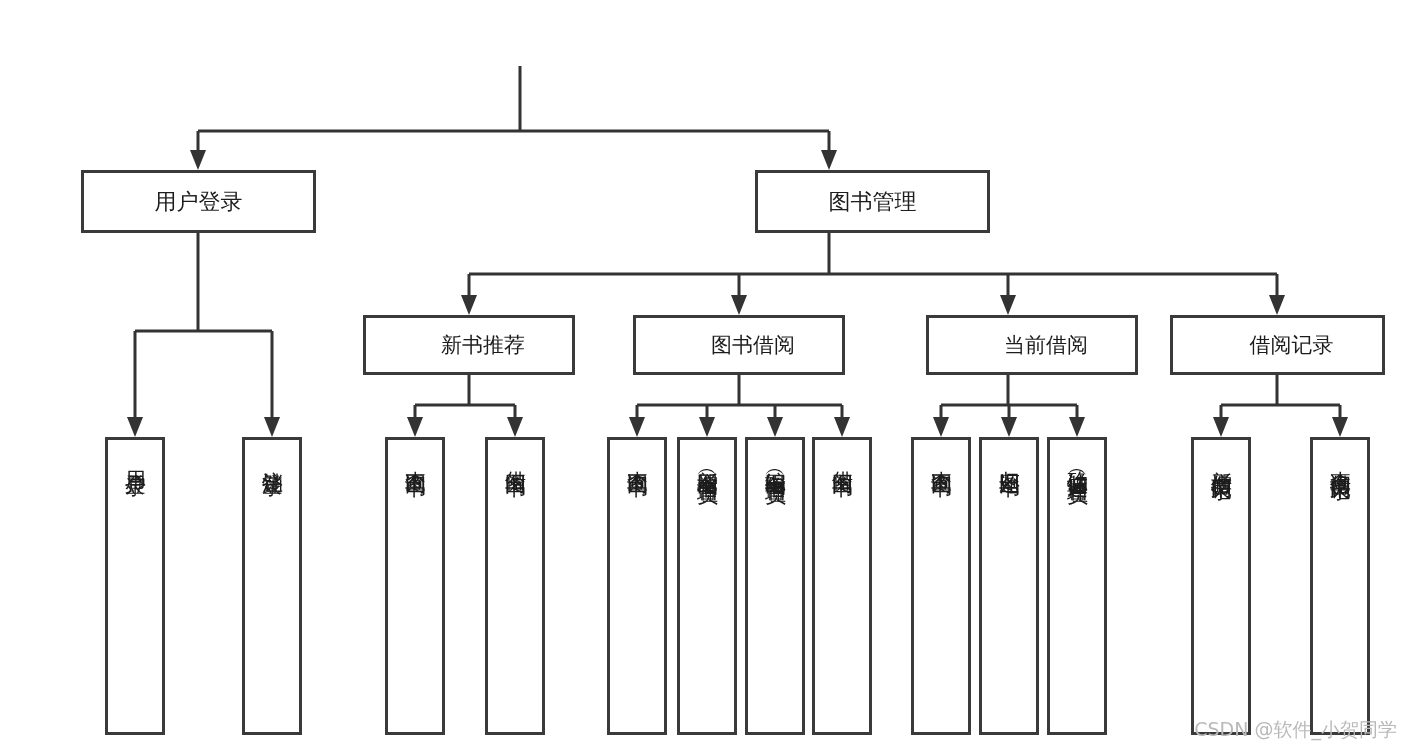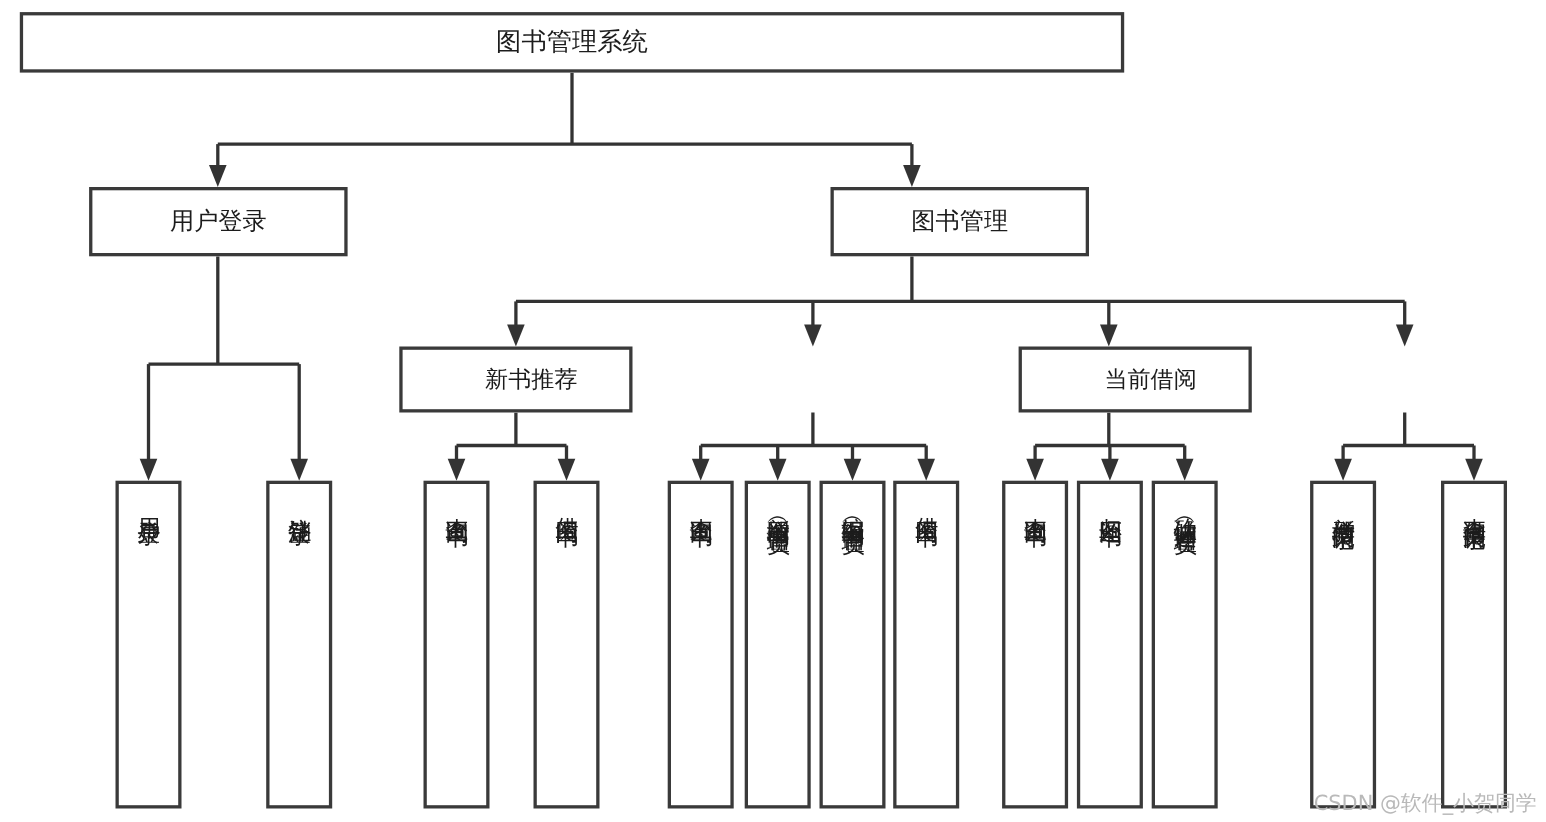--- a/index.html
+++ b/index.html
@@ -142,31 +142,32 @@
     <polygon points="1069,417 1085,417 1077,437"></polygon>
 
     <line x1="1277" y1="375" x2="1277" y2="405"></line>
     <line x1="1221" y1="405" x2="1340" y2="405"></line>
     <line x1="1221" y1="405" x2="1221" y2="419"></line>
     <polygon points="1213,417 1229,417 1221,437"></polygon>
     <line x1="1340" y1="405" x2="1340" y2="419"></line>
     <polygon points="1332,417 1348,417 1340,437"></polygon>
   </svg>
 
-  <div class="node root" style="left:18px; top:11px; width:1004px; height:55px;">图书管理系统</div>
 
   <div class="node l2" style="left:81px; top:170px; width:235px; height:63px;">用户登录</div>
 
   <div class="node l2" style="left:711px; top:170px; width:235px; height:63px;margin-left:44px;">图书管理</div>
 
   <div class="node l3" style="left:363px; top:315px; width:212px; height:60px;">新书推荐</div>
 
+  <div class="node l3" style="left:633px; top:315px; width:212px; height:60px;">图书借阅</div>
 
   <div class="node l3" style="left:926px; top:315px; width:212px; height:60px;">当前借阅</div>
 
+  <div class="node l3" style="left:1170px; top:315px; width:215px; height:60px;">借阅记录</div>
 
   <div class="node leaf" style="left:105px; top:437px; width:60px; height:298px;">
     <span class="vtext">用户登录</span>
   </div>
 
   <div class="node leaf" style="left:242px; top:437px; width:60px; height:298px;">
     <span class="vtext">注销登录</span>
   </div>
 
   <div class="node leaf" style="left:385px; top:437px; width:60px; height:298px;">

